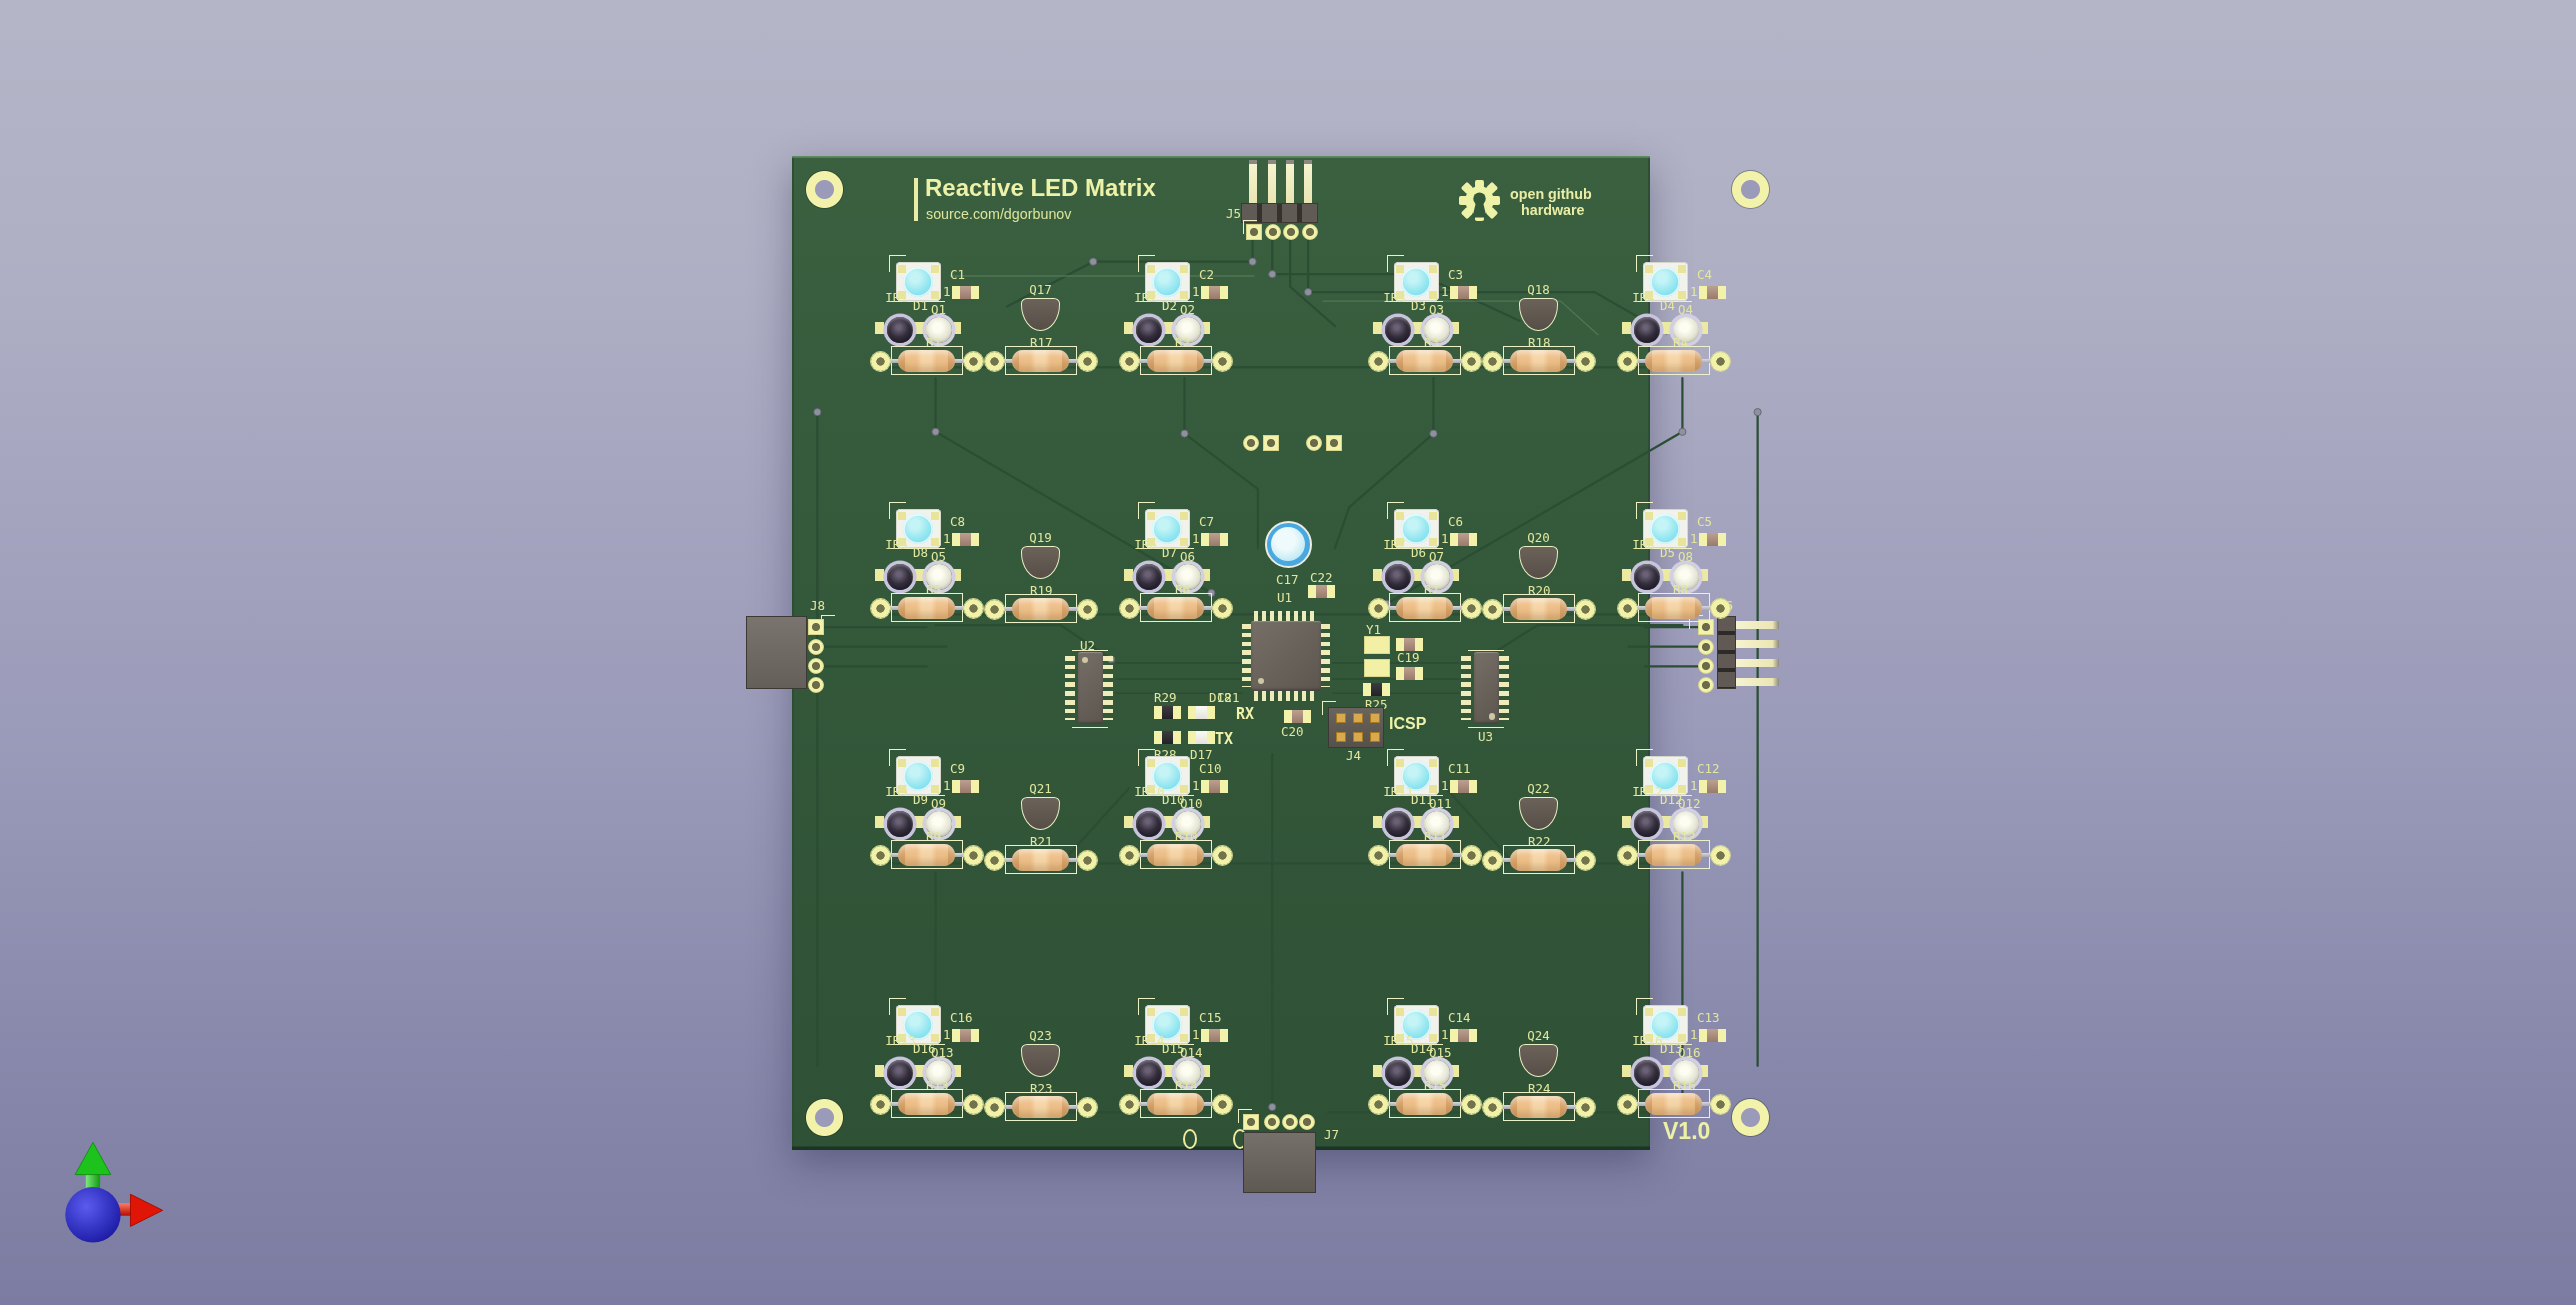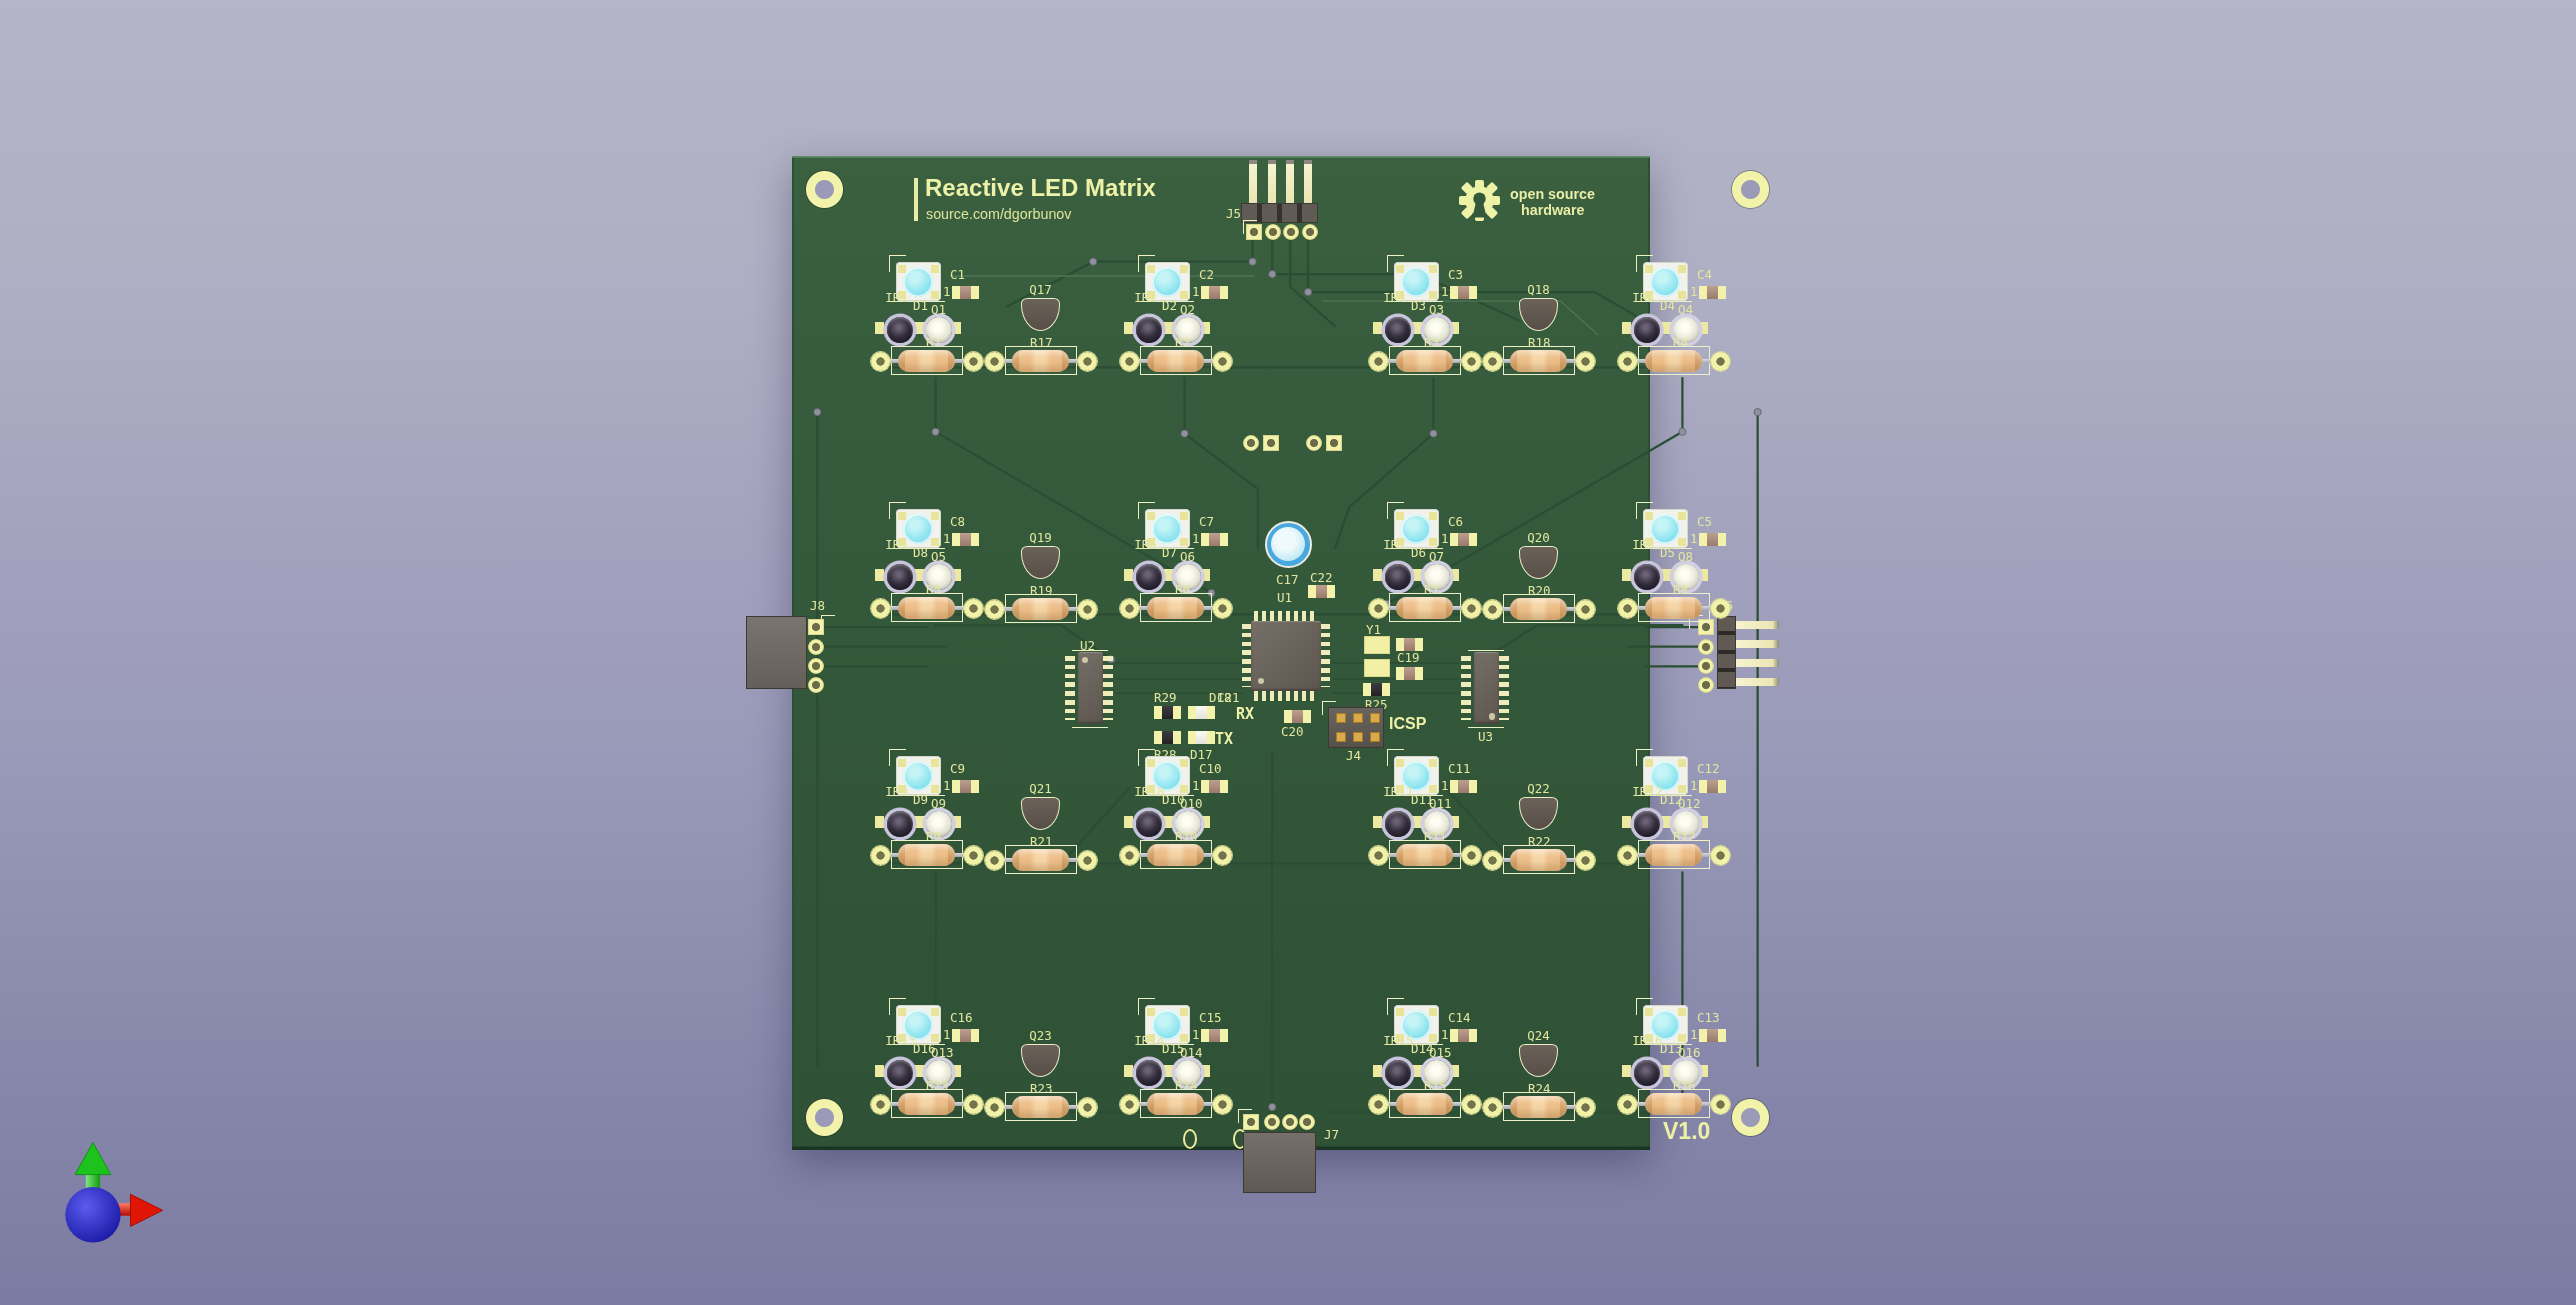--- a/index.html
+++ b/index.html
@@ -190,21 +190,21 @@
           <rect x="36" y="20" width="10" height="10" rx="2"></rect>
           <rect x="4" y="6" width="10" height="10" rx="2" transform="rotate(45 9 11)"></rect>
           <rect x="32" y="6" width="10" height="10" rx="2" transform="rotate(-45 37 11)"></rect>
           <rect x="4" y="34" width="10" height="10" rx="2" transform="rotate(-45 9 39)"></rect>
           <rect x="32" y="34" width="10" height="10" rx="2" transform="rotate(45 37 39)"></rect>
         </g>
       </g>
       <circle cx="23" cy="23" r="7" fill="#34583a"></circle>
       <polygon points="19,27 27,27 31,44 15,44" fill="#34583a"></polygon>
     </svg>
-    <div class="abs oshw-txt" style="left:718px;top:31px">open source</div>
+    <div class="abs oshw-txt" style="left:718px;top:31px">open github</div>
     <div class="abs oshw-txt" style="left:729px;top:47px">hardware</div>
 
     <div class="pinV" style="left:457px;top:3.6px;height:45px"></div>
     <div class="pinV" style="left:476px;top:3.6px;height:45px"></div>
     <div class="pinV" style="left:494px;top:3.6px;height:45px"></div>
     <div class="pinV" style="left:512px;top:3.6px;height:45px"></div>
     <div class="hdrbody" style="left:449px;top:47px;width:77px;height:20px;
          background:repeating-linear-gradient(90deg,#615b55 0 15px,#35312d 15px 20px)"></div>
     <span class="lbl" style="left:434px;top:52px">J5</span>
     <div class="silkL" style="left:451px;top:64px"></div>

